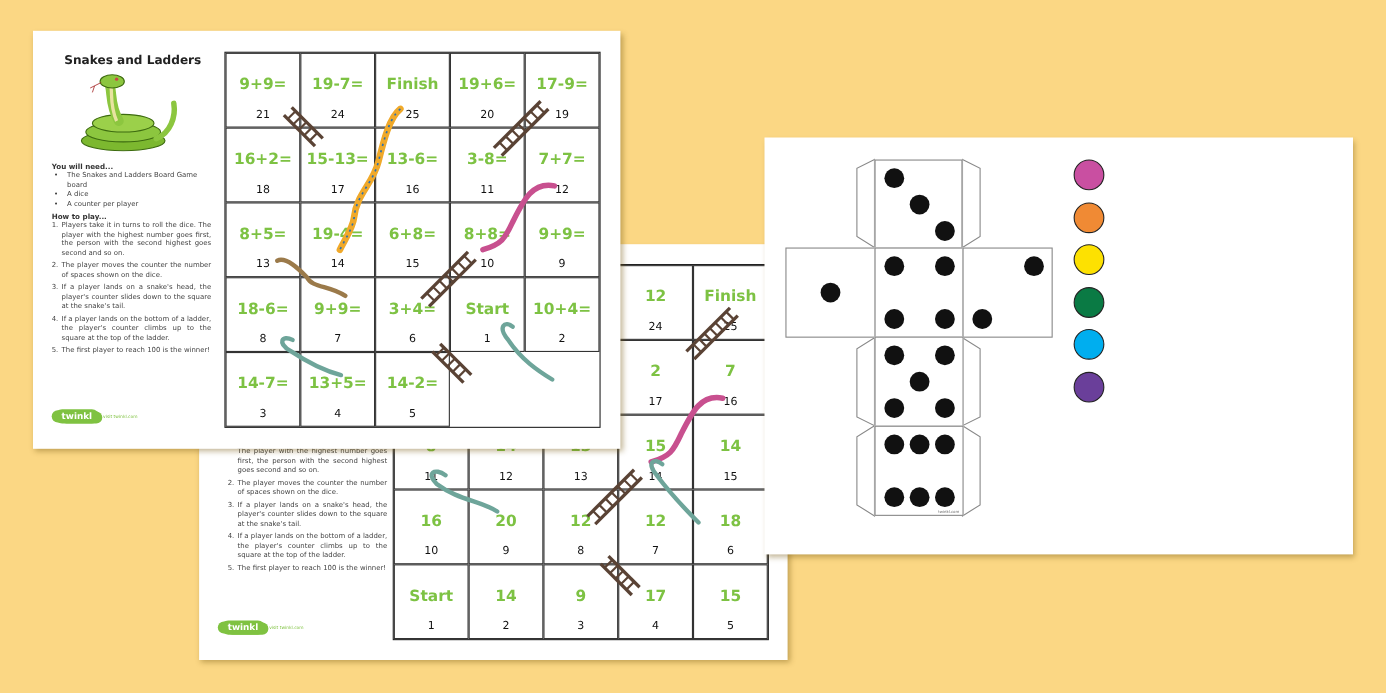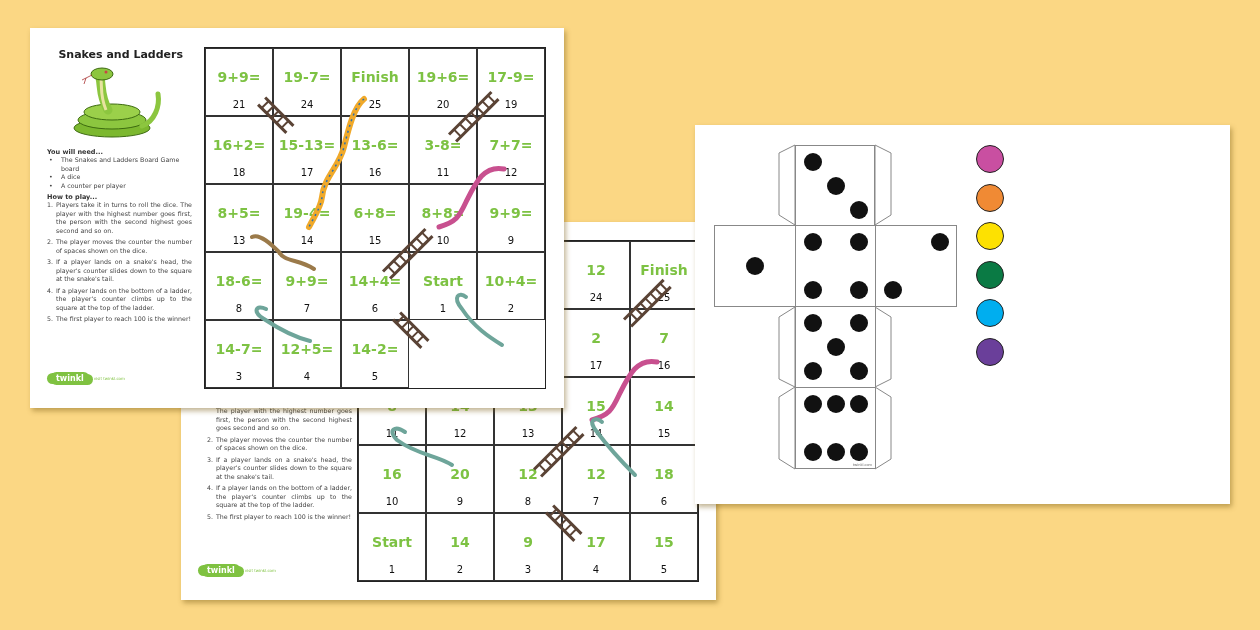--- a/index.html
+++ b/index.html
@@ -295,37 +295,37 @@
       </div>
       <div class="cell">
         <div class="q">18-6=</div>
         <div class="num">8</div>
       </div>
       <div class="cell">
         <div class="q">9+9=</div>
         <div class="num">7</div>
       </div>
       <div class="cell">
-        <div class="q">14+4=</div>
+        <div class="q">3+4=</div>
         <div class="num">6</div>
       </div>
       <div class="cell">
         <div class="q">Start</div>
         <div class="num">1</div>
       </div>
       <div class="cell">
         <div class="q">10+4=</div>
         <div class="num">2</div>
       </div>
       <div class="cell">
         <div class="q">14-7=</div>
         <div class="num">3</div>
       </div>
       <div class="cell">
-        <div class="q">12+5=</div>
+        <div class="q">13+5=</div>
         <div class="num">4</div>
       </div>
       <div class="cell">
         <div class="q">14-2=</div>
         <div class="num">5</div>
       </div>
     </div>
   <svg class="overlay" style="left:174px;top:19px;" width="342" height="342" viewBox="0 0 342 342">
     <g>
       <g transform="translate(70,70) rotate(-45)">

